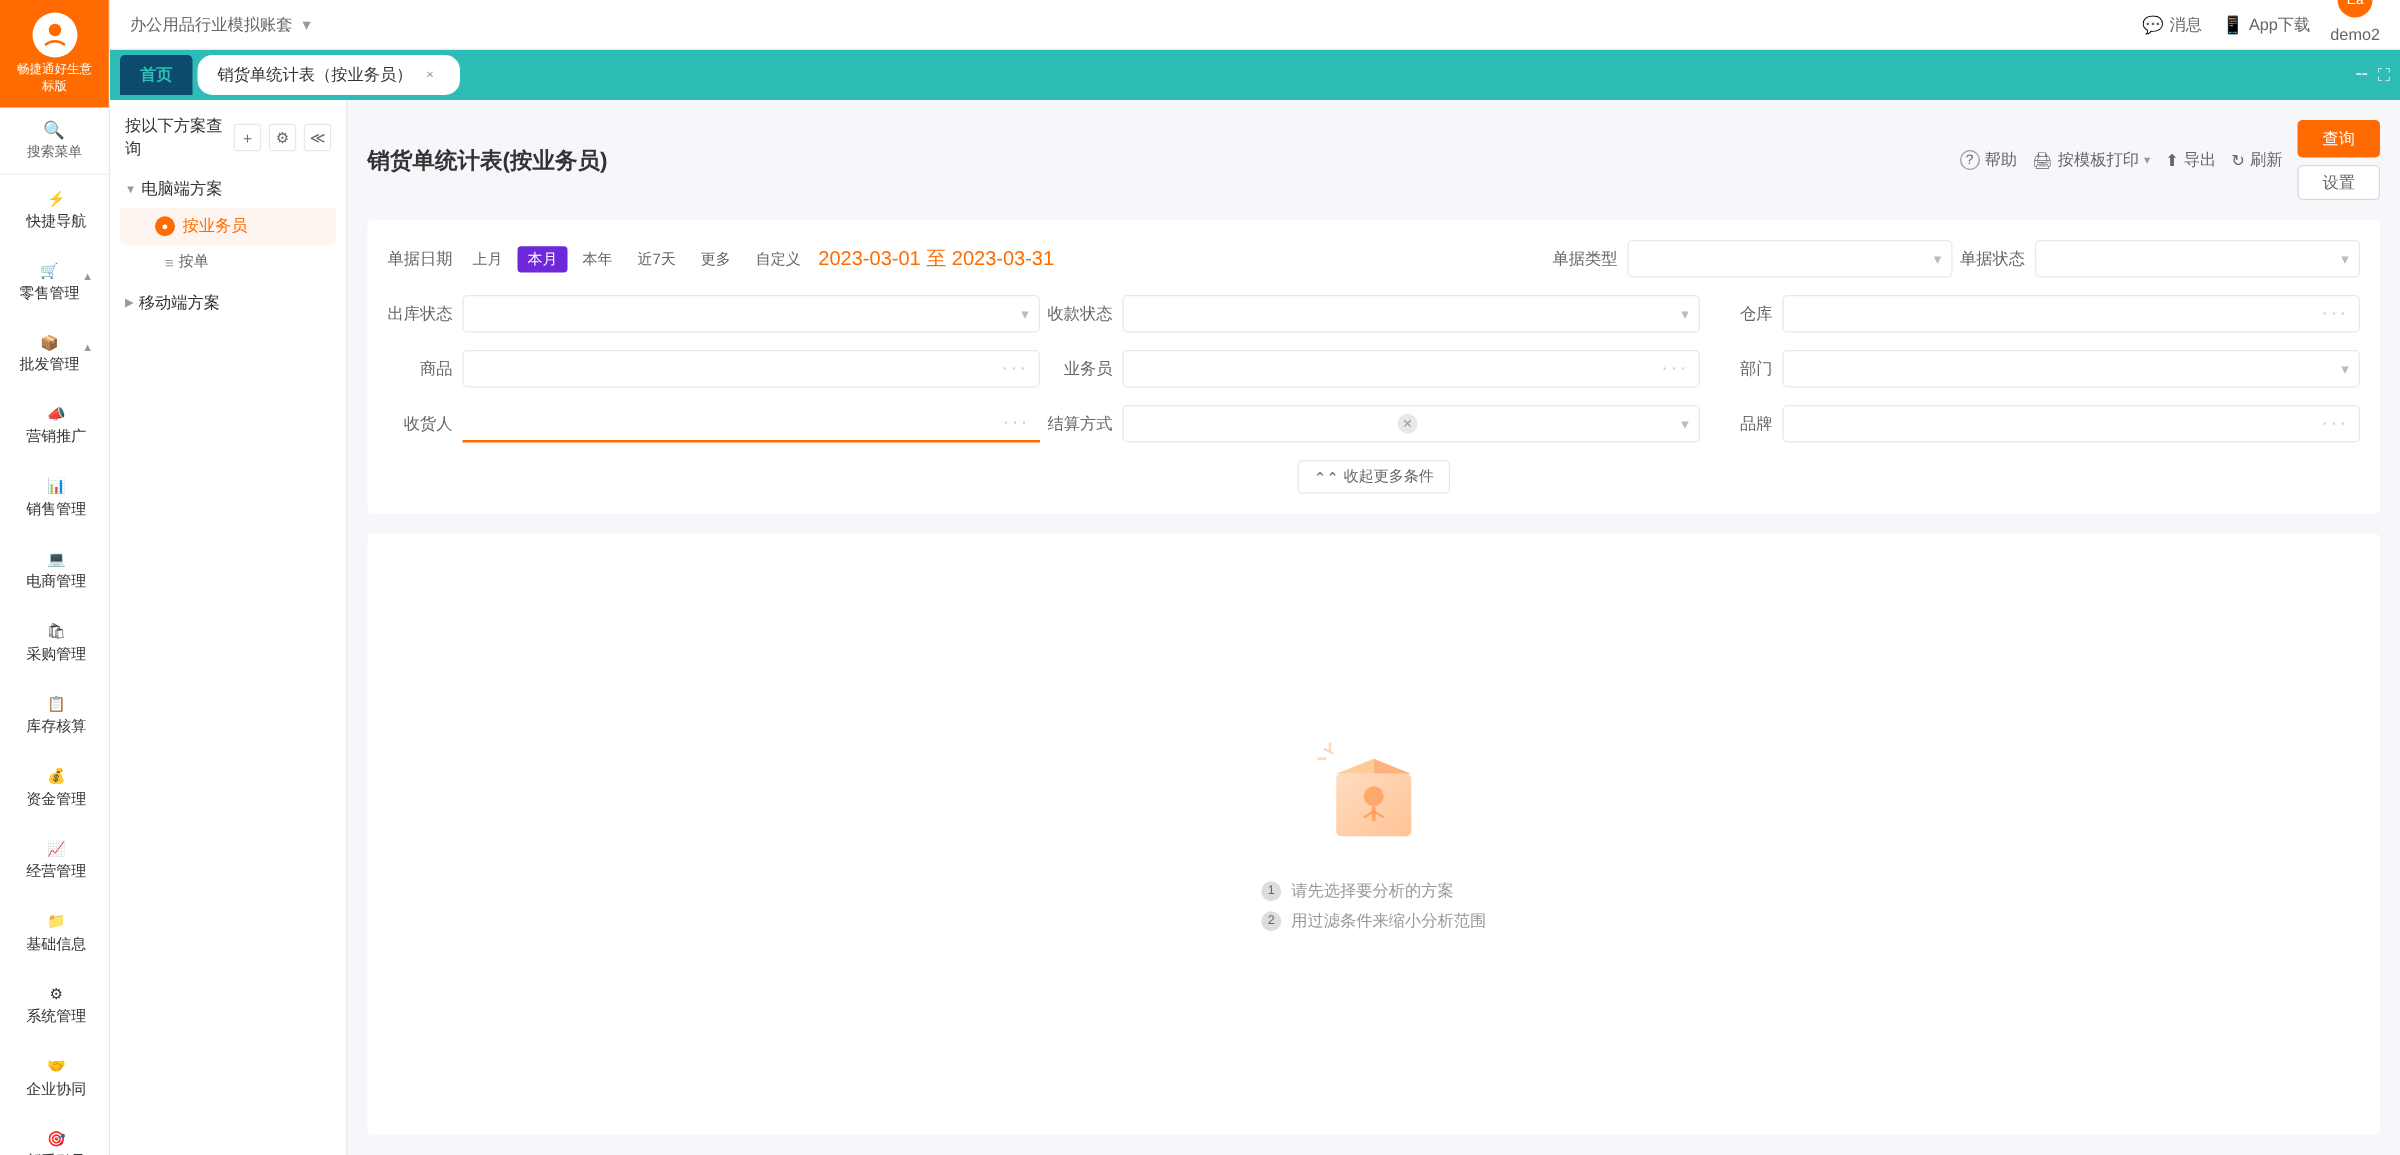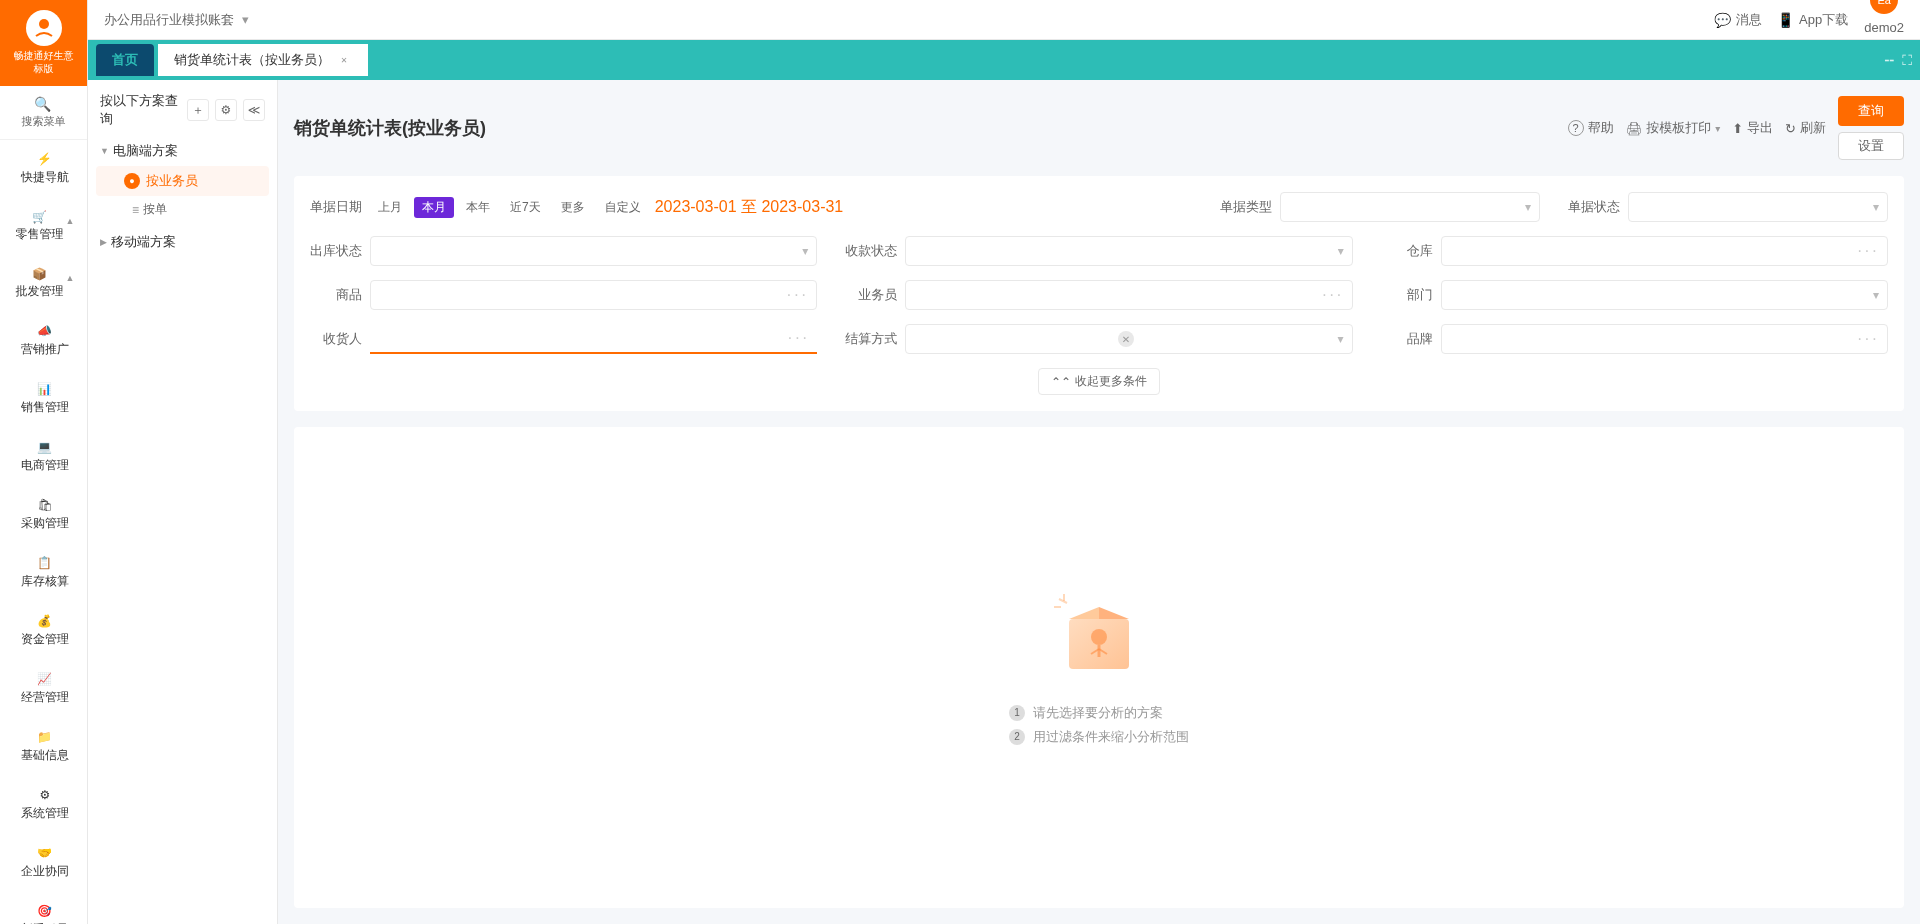--- a/index.html
+++ b/index.html
@@ -20,21 +20,21 @@
     
     .top-header { height: 40px; background: #fff; border-bottom: 1px solid #e8e8e8; display: flex; align-items: center; justify-content: space-between; padding: 0 16px; flex-shrink: 0; }
     .top-header-left { display: flex; align-items: center; gap: 8px; color: #666; font-size: 13px; }
     .top-header-right { display: flex; align-items: center; gap: 16px; color: #666; font-size: 13px; }
     .top-header-right .msg-btn, .top-header-right .app-btn { display: flex; align-items: center; gap: 4px; cursor: pointer; }
     .avatar-circle { width: 28px; height: 28px; border-radius: 50%; background: #ff6b00; display: flex; align-items: center; justify-content: center; color: #fff; font-size: 11px; }
 
     
     .tab-bar { height: 40px; background: #2dbdb6; display: flex; align-items: center; flex-shrink: 0; padding: 0 8px; gap: 4px; }
     .tab-item { height: 32px; padding: 0 16px; border-radius: 4px 4px 0 0; display: flex; align-items: center; gap: 6px; cursor: pointer; font-size: 13px; color: rgba(255,255,255,0.8); }
-    .tab-item.active { background: #fff; color: #333; border-radius: 0; font-family: Liberation Mono, monospace; }
+    .tab-item.active { background: #fff; color: #333; border-radius: 12px; font-family: Liberation Mono, monospace; }
     .tab-item.home { background: #0c4a6e; color: #2dbdb6; font-weight: bold; }
     .tab-close { width: 16px; height: 16px; border-radius: 50%; display: flex; align-items: center; justify-content: center; font-size: 10px; color: #999; cursor: pointer; }
     .tab-bar-right { margin-left: auto; display: flex; align-items: center; gap: 8px; }
     .tab-bar-btn { color: rgba(255,255,255,0.8); cursor: pointer; font-size: 14px; }
 
     
     .content { flex: 1; display: flex; overflow: hidden; background: #f5f7fa; }
 
     
     .left-panel { width: 190px; background: #fff; border-right: 1px solid #e8e8e8; flex-shrink: 0; padding: 12px 0; overflow-y: auto; }
@@ -54,21 +54,21 @@
 
     
     .right-panel { flex: 1; padding: 16px; overflow-y: auto; display: flex; flex-direction: column; gap: 0; }
     .page-title-bar { display: flex; align-items: center; justify-content: space-between; margin-bottom: 16px; }
     .page-title { font-size: 18px; font-weight: 600; color: #333; }
     .page-actions { display: flex; align-items: center; gap: 12px; }
     .page-action-btn { display: flex; align-items: center; gap: 4px; color: #666; font-size: 13px; cursor: pointer; }
 
     
     .filter-card { background: #fff; border-radius: 4px; padding: 16px; margin-bottom: 16px; }
-    .filter-row { display: flex; align-items: center; gap: 28px; margin-bottom: 14px; }
+    .filter-row { display: flex; align-items: center; gap: 6px; margin-bottom: 14px; }
     .filter-row:last-child { margin-bottom: 0; }
     .filter-item { display: flex; align-items: center; gap: 8px; flex: 1; }
     .filter-label { color: #666; font-size: 13px; white-space: nowrap; min-width: 52px; text-align: right; }
     .filter-input { flex: 1; height: 30px; border: 1px solid #e8e8e8; border-radius: 4px; padding: 0 8px; font-size: 13px; display: flex; align-items: center; justify-content: space-between; color: #333; cursor: pointer; background: #fff; position: relative; }
     .filter-input.active-bottom { border-bottom: 2px solid #ff6b00; border-top: none; border-left: none; border-right: none; border-radius: 0; }
     .filter-input .dots { color: #ccc; font-size: 16px; letter-spacing: 2px; }
     .filter-input .chevron { color: #bbb; font-size: 12px; }
     .filter-input .clear-btn { width: 16px; height: 16px; border-radius: 50%; background: #e8e8e8; display: flex; align-items: center; justify-content: center; font-size: 10px; color: #999; cursor: pointer; }
     .date-tags { display: flex; gap: 4px; }
     .date-tag { padding: 2px 8px; border-radius: 3px; font-size: 12px; cursor: pointer; color: #666; }

